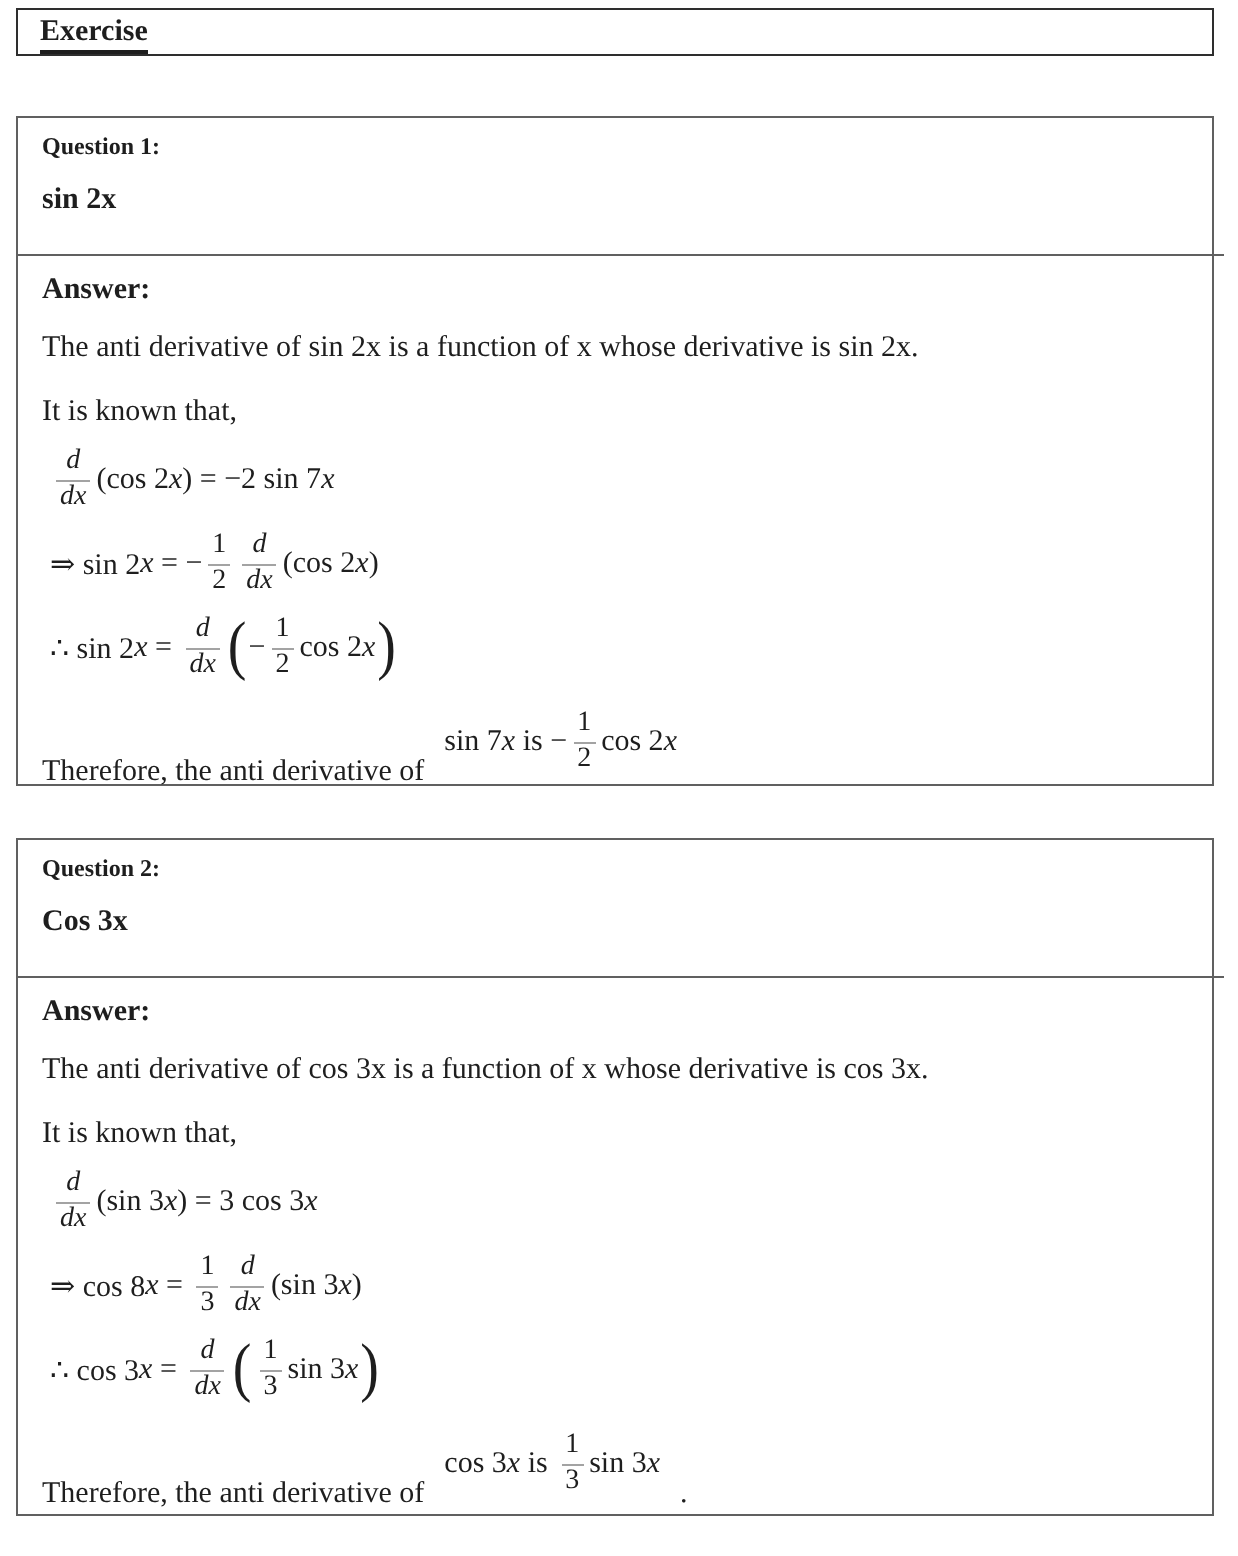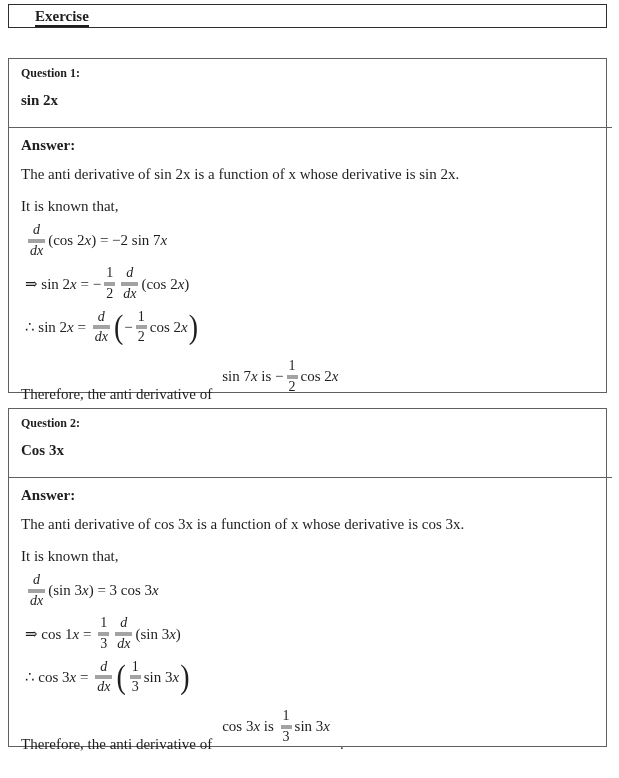--- a/index.html
+++ b/index.html
@@ -1,45 +1,45 @@
 <!DOCTYPE html>
 <html><head>
 <meta charset="utf-8">
 <style>
   html,body{margin:0;padding:0;background:#ffffff;}
   .page{position:relative;width:619px;height:778px;background:#ffffff;
         font-family:"Liberation Serif","DejaVu Serif",serif;color:#1e1e1e;overflow:hidden;}
 
   .exercise-box{position:absolute;left:8px;top:4px;width:597px;height:22px;
         border:1px solid #2e2e2e;background:#ffffff;}
-  .exercise-title{display:inline-block;margin:2px 0 0 26px;font-size:15px;font-weight:bold;
+  .exercise-title{display:inline-block;margin:2px 0 0 11px;font-size:15px;font-weight:bold;
         border-bottom:2px solid #1e1e1e;padding-bottom:0px;line-height:1.2;}
 
   .qbox{position:absolute;left:8px;width:597px;border:1px solid #606060;background:#ffffff;}
   .qbox-1{top:58px;height:333px;}
-  .qbox-2{top:408px;height:337px;}
+  .qbox-2{top:419px;height:337px;}
 
   .qheader{height:68px;padding:7px 12px 0 12px;box-sizing:border-box;}
   .qlabel{font-size:12px;font-weight:bold;margin:0 0 11px 0;}
   .qprompt{font-size:15px;font-weight:bold;margin:0;}
 
   .divider{height:1px;background:#606060;margin-right:-6px;}
 
   .answer{padding:7px 12px 0 12px;}
   .answer-label{font-size:15px;font-weight:bold;margin:2px 0 12px 0;}
   .intro{font-size:15px;margin:0 0 15px 0;font-family:Liberation Serif, serif;}
   .known{font-size:15px;margin:0 0 8px 0;}
 
   .equation{display:flex;align-items:center;font-size:15px;margin:4px 0 8px 4px;min-height:34px;}
   .equation span{white-space:pre;}
   .it{font-style:italic;}
   .frac{display:inline-flex;flex-direction:column;align-items:center;
         font-size:14px;line-height:1.05;margin:0 3px;text-align:center;}
   .frac .num{padding:0 2px 1px 2px;}
-  .frac .den{padding:1px 2px 0 2px;border-top:4px solid #a3a3a3;text-align:center;}
+  .frac .den{padding:1px 2px 0 2px;border-top:1px solid #a3a3a3;text-align:center;}
   .bigp{display:inline-block;font-size:28px;font-weight:400;line-height:1;
         transform:scaleY(1.18);margin:0 1px;}
 
   .tf-row{display:flex;align-items:flex-end;font-size:15px;margin:14px 0 0 0;}
   .tf-text{white-space:pre;}
   .tf-math{display:flex;align-items:center;margin:0 0 8px 10px;}
   .tf-math span{white-space:pre;}
   .tf-suffix{margin:0 0 0 10px;}
 </style>
 </head>
@@ -116,21 +116,21 @@
       <p class="intro">The anti derivative of cos 3x is a function of x whose derivative is cos 3x.</p>
       <p class="known">It is known that,</p>
       <div class="equation">
           <span class="frac it"><span class="num">d</span><span class="den">dx</span></span>
           <span class="rm">(sin 3</span>
           <span class="it">x</span>
           <span class="rm">) = 3 cos 3</span>
           <span class="it">x</span>
         </div>
       <div class="equation">
-          <span class="rm">⇒ cos 1</span>
+          <span class="rm">⇒ cos 8</span>
           <span class="it">x</span>
           <span class="rm"> = </span>
           <span class="frac"><span class="num">1</span><span class="den">3</span></span>
           <span class="frac it"><span class="num">d</span><span class="den">dx</span></span>
           <span class="rm">(sin 3</span>
           <span class="it">x</span>
           <span class="rm">)</span>
         </div>
       <div class="equation">
           <span class="rm">∴ cos 3</span>

